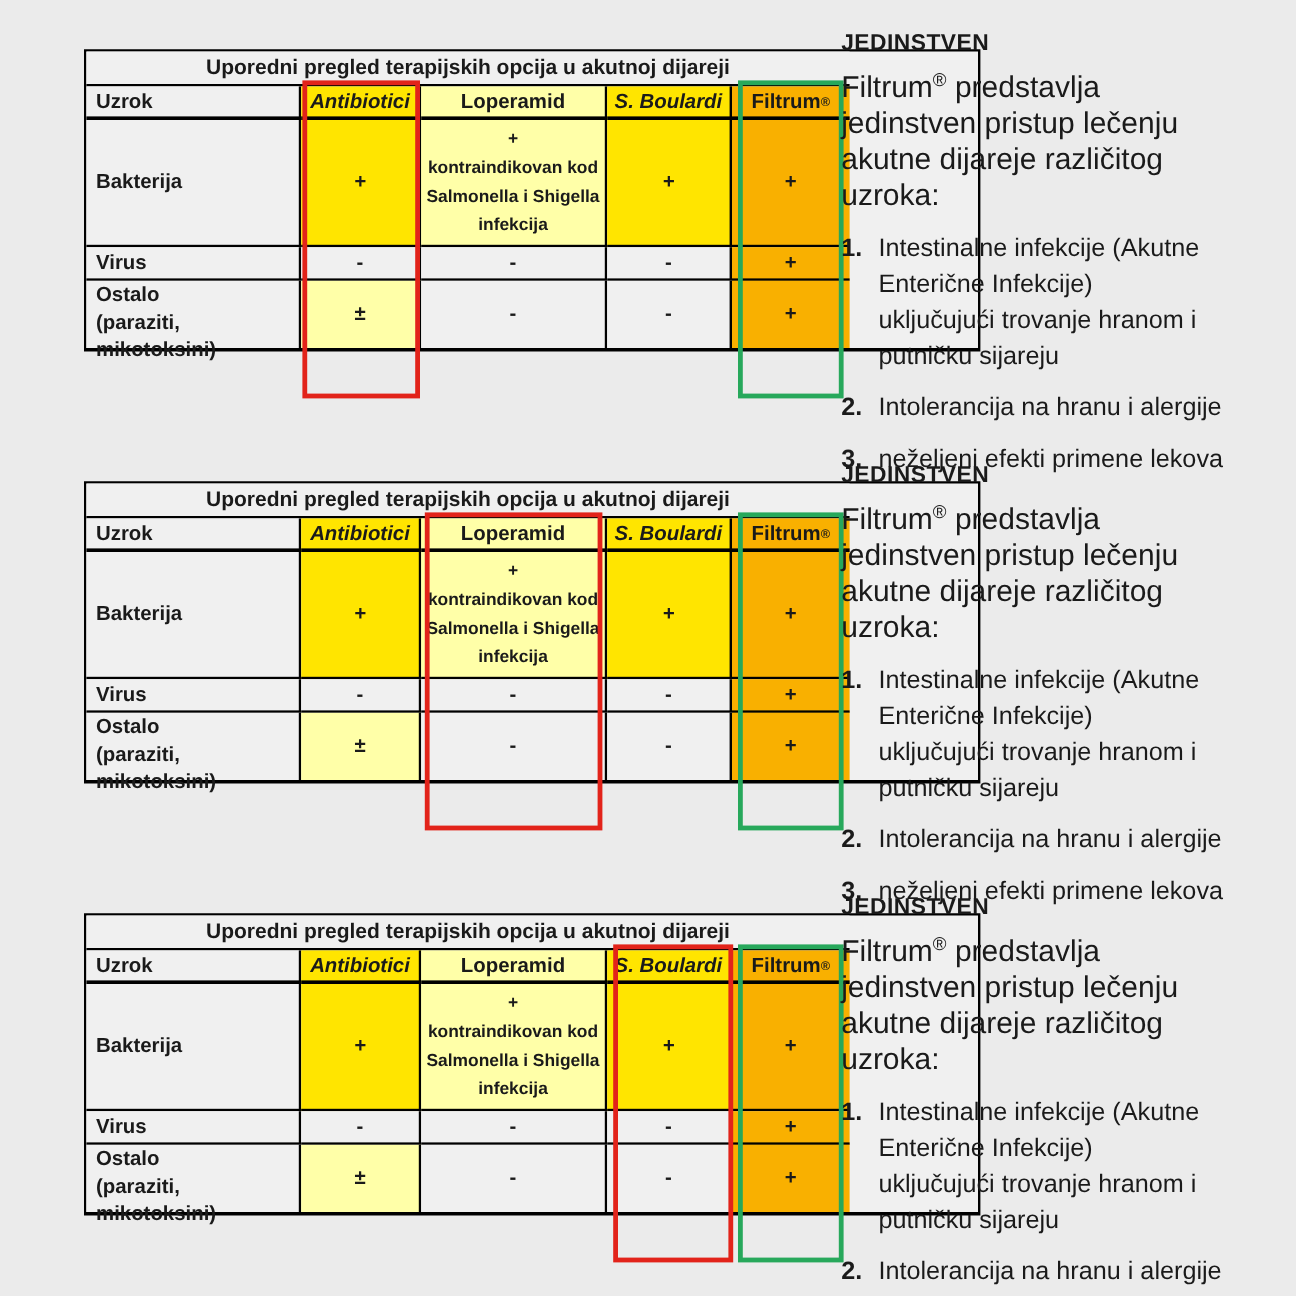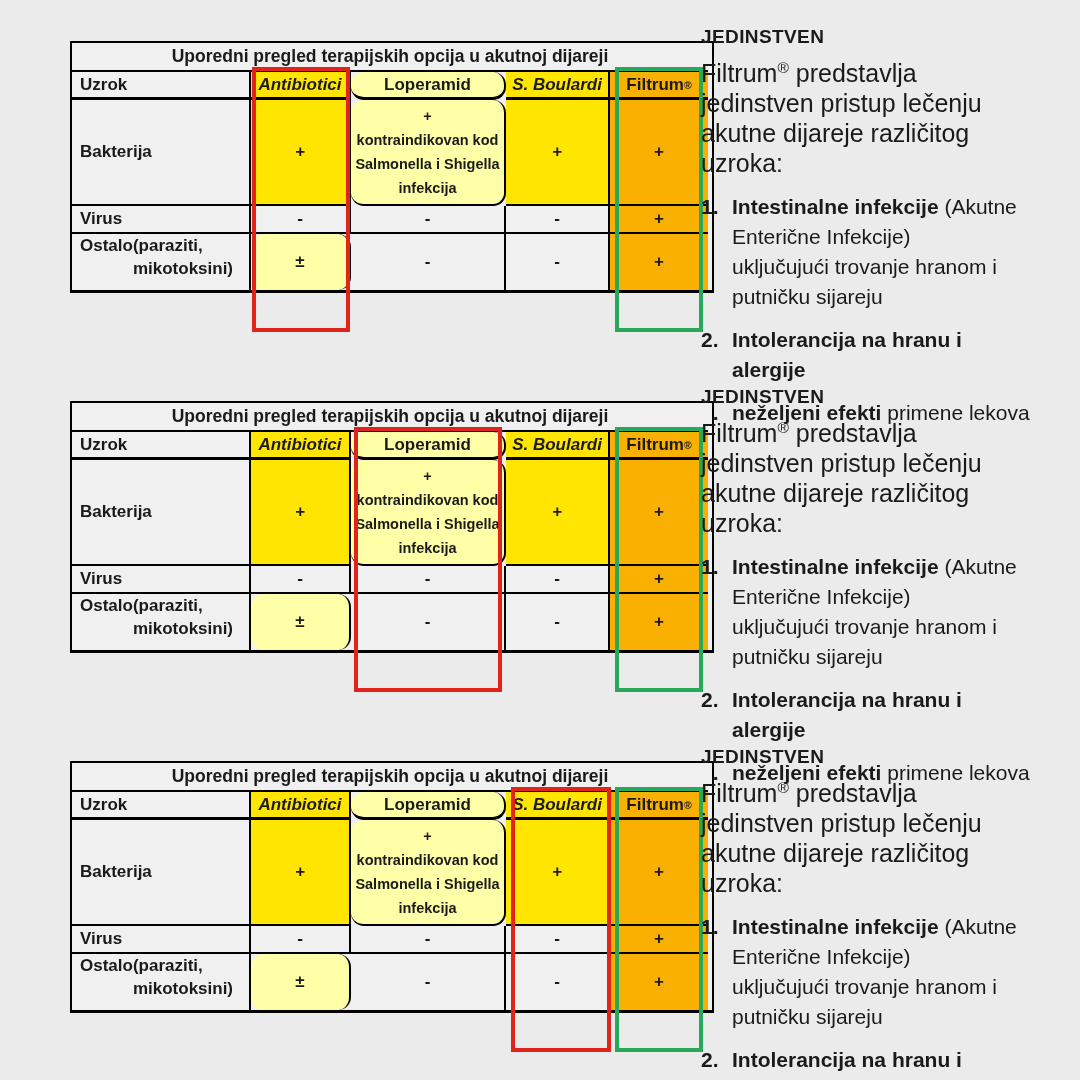--- a/index.html
+++ b/index.html
@@ -18,21 +18,21 @@
     width:1080px;height:1080px;position:relative;
     background:var(--page-bg);
     font-family:"Liberation Sans","DejaVu Sans",sans-serif;
     color:var(--text);
     overflow:hidden;
   }
   .panel{position:absolute;left:0;width:1080px;height:360px;}
 
   
   .tbl{
-    position:absolute;left:70px;top:41px;width:644px;
+    position:absolute;left:70px;top:41px;width:747px;
     border:2px solid var(--border);border-bottom-width:3px;
     box-sizing:border-box;
     display:grid;
     grid-template-columns:179px 100px 155px 104px 98px;
     grid-template-rows:29px 28px 106px 28px 56px;
     background:var(--cell-grey);
   }
   .cell{
     box-sizing:border-box;
     border-right:2px solid var(--border);
@@ -41,43 +41,43 @@
     font-weight:bold;font-size:17px;line-height:1.15;
     background:var(--cell-grey);
     text-align:center;
   }
   .cell.last{border-right:none;}
   .cell.bottomrow{border-bottom:none;}
   .title-cell{grid-column:1 / span 5;font-size:17.5px;border-right:none;}
   .hdr{border-bottom-width:3px;}
   .cause{justify-content:flex-start;text-align:left;padding-left:8px;}
   .bg-y{background:var(--bright-yellow);font-style:italic;}
-  .bg-p{background:var(--pale-yellow);border-radius:13px;}
+  .bg-p{background:var(--pale-yellow);}
   .bg-o{background:var(--orange);}
   .multiline{flex-direction:column;font-size:14.5px;line-height:24px;padding:2px 4px;}
-  .cause2{flex-direction:row;align-items:flex-start;line-height:23px;}
+  .cause2{flex-direction:column;align-items:flex-start;line-height:23px;}
   sup{font-size:62%;vertical-align:super;line-height:0;}
 
   
   .hl{position:absolute;top:67px;height:265px;box-sizing:border-box;background:transparent;}
   .hl-red{border:4px solid var(--red);}
   .hl-green{border:4px solid var(--green);left:615px;width:88px;}
   .red-antibiotici{left:252px;width:98px;}
   .red-loperamid{left:354px;width:148px;}
   .red-boulardi{left:511px;width:100px;}
 
   
   .sidebar{position:absolute;left:701px;top:26px;width:335px;}
   .sb-heading{font-weight:bold;font-size:19px;letter-spacing:0.4px;margin:0 0 10px 0;}
   .sb-intro{font-size:25px;line-height:30px;margin:0 0 14px 0;width:325px;}
   .sb-list{margin:0;padding:0;list-style:none;}
   .sb-item{display:flex;font-size:21px;line-height:30px;margin-bottom:13px;}
   .sb-item .num{font-weight:bold;width:31px;flex:none;}
   .sb-item .itxt{width:300px;}
-  .sb-item b{font-weight:bold;}
+  .sb-item b{font-weight:normal;}
 </style>
 </head>
 <body>
 
 <div id="panels">
   <div class="panel" style="top: 0px;">
 
     <div class="tbl">
 
       <div class="cell title-cell">Uporedni pregled terapijskih opcija u akutnoj dijareji</div>

